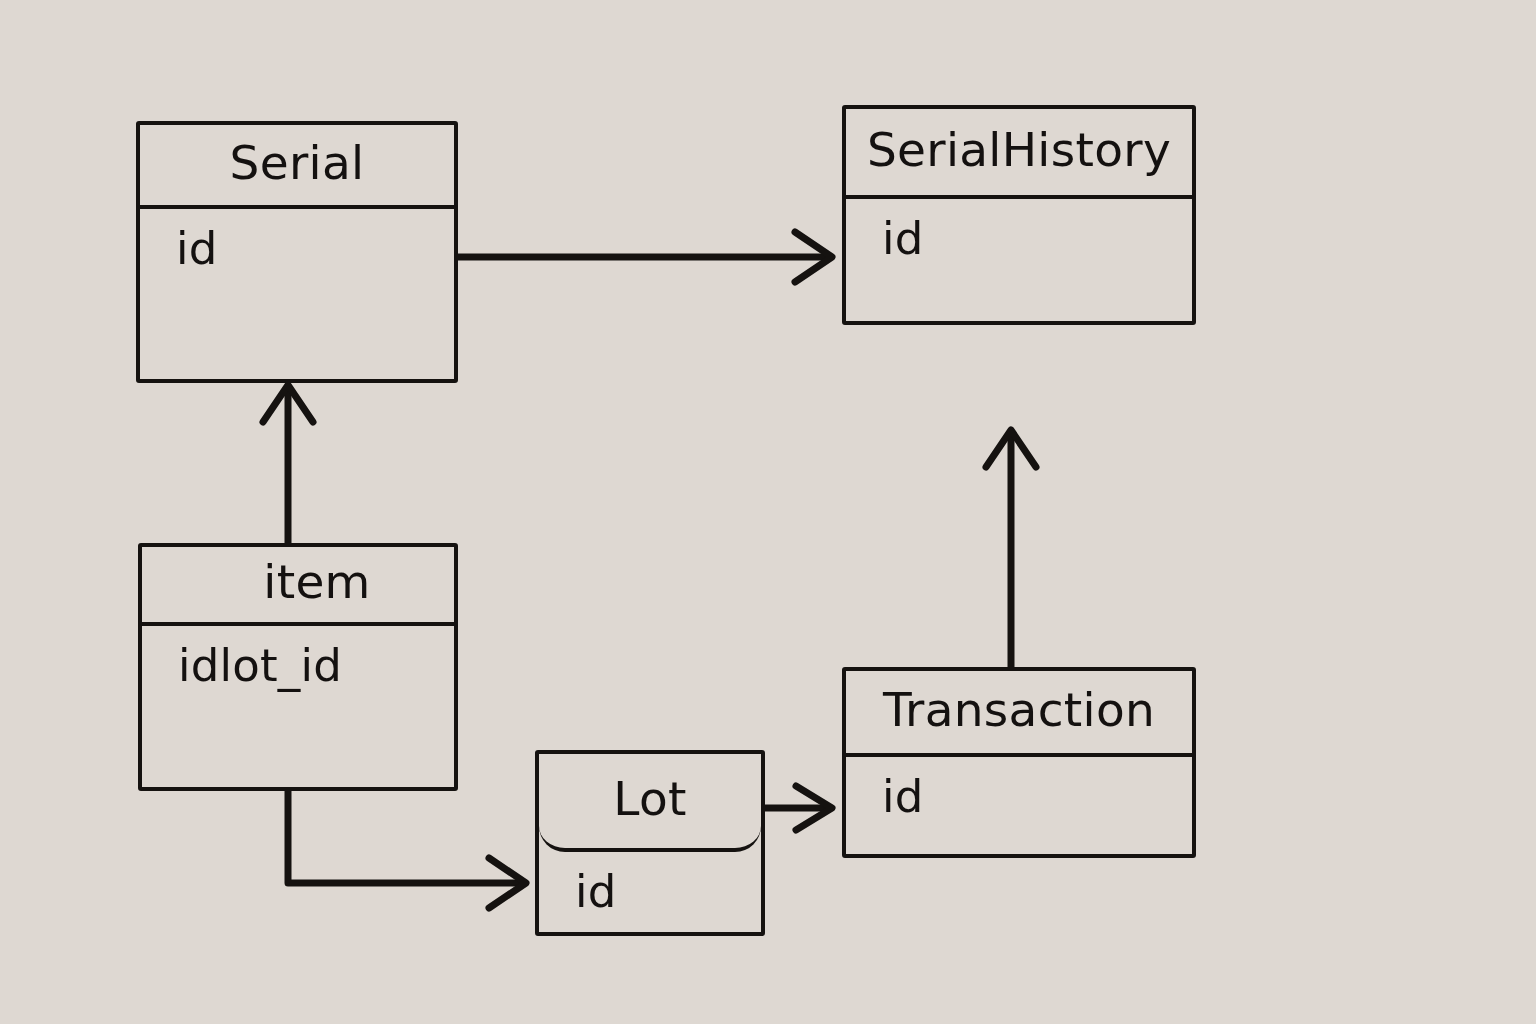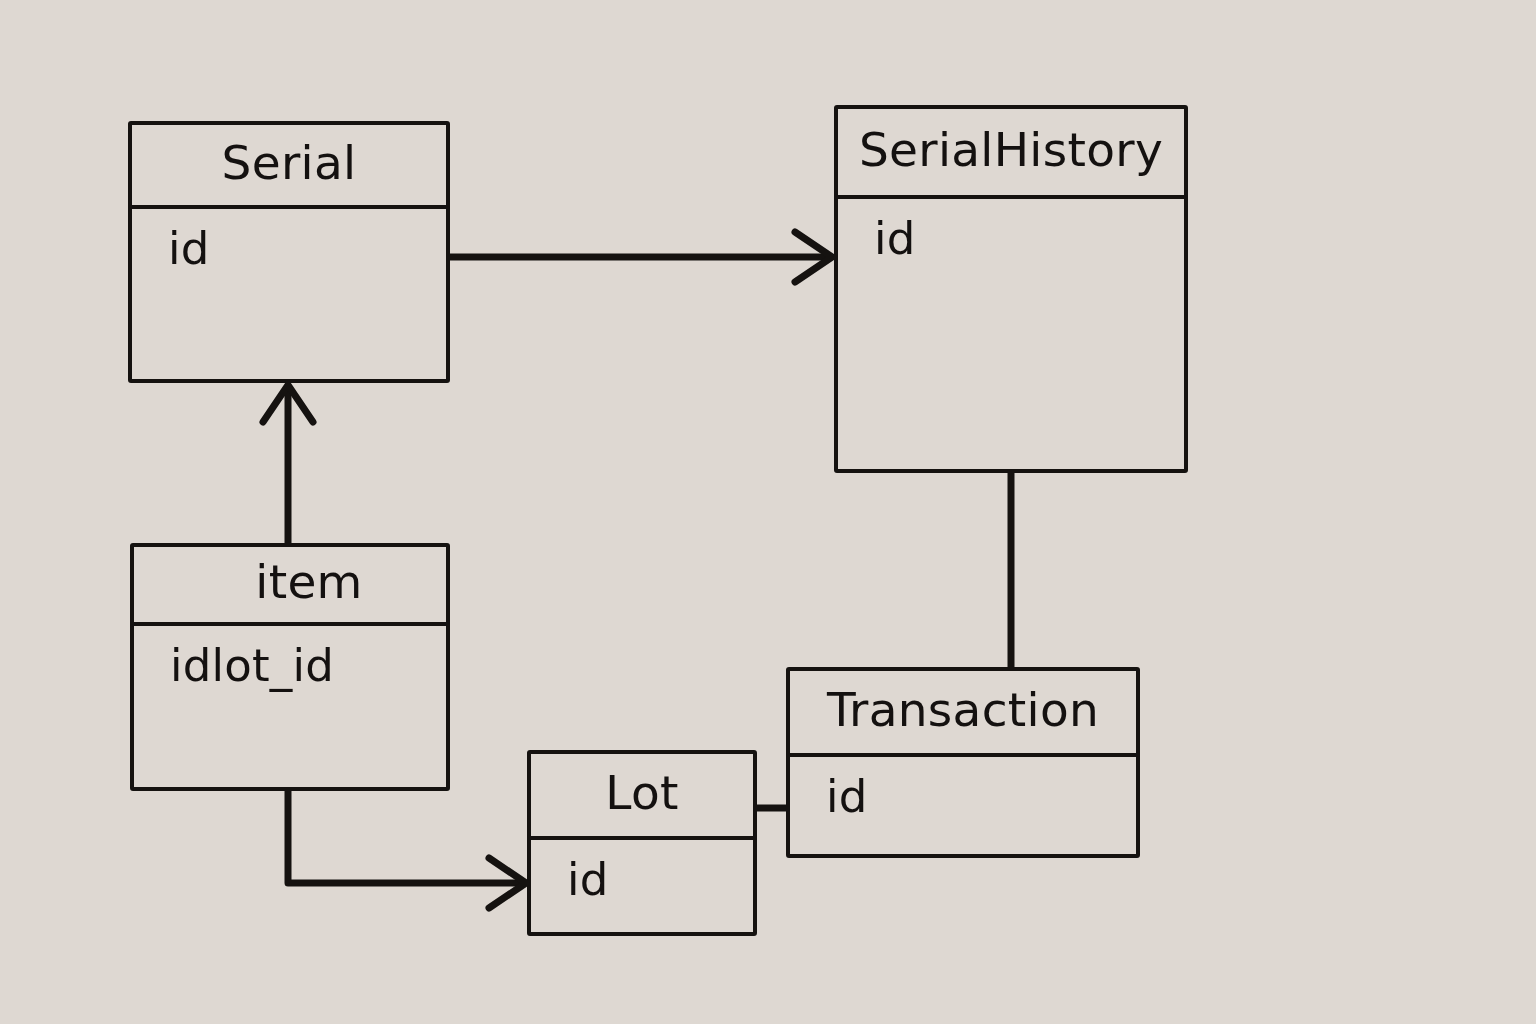--- a/index.html
+++ b/index.html
@@ -30,20 +30,21 @@
   }
   .entity {
     position: absolute;
     box-sizing: border-box;
     border: 4px solid #151210;
     border-radius: 3px;
     background: #ded8d2;
     display: flex;
     flex-direction: column;
     z-index: 2;
+    margin-left: 8px;
   }
   .entity-header {
     box-sizing: border-box;
     border-bottom: 4px solid #151210;
     display: flex;
     align-items: center;
     justify-content: center;
     padding: 2px 10px 8px 10px;
     flex: 0 0 auto;
   }
@@ -71,30 +72,30 @@
     color: #141110;
     line-height: 1.32;
     white-space: nowrap;
     letter-spacing: 0.2px;
   }
 
   
   #entity-serial         { left: 128px; top: 121px;  width: 322px; height: 262px; }
   #entity-serial .entity-header { height: 84px; }
 
-  #entity-serialhistory  { left: 834px; top: 105px;  width: 354px; height: 368px; }
+  #entity-serialhistory  { left: 834px; top: 105px;  width: 354px; height: 220px; }
   #entity-serialhistory .entity-header { height: 90px; }
 
   #entity-item           { left: 130px; top: 543px;  width: 320px; height: 248px; }
   #entity-item .entity-header { height: 79px; padding-left: 48px; }
 
   #entity-lot            { left: 527px; top: 750px;  width: 230px; height: 186px; }
-  #entity-lot .entity-header { height: 86px; }
+  #entity-lot .entity-header { height: 98px; border-radius: 26px; }
 
-  #entity-transaction    { left: 786px; top: 667px;  width: 354px; height: 191px; }
+  #entity-transaction    { left: 834px; top: 667px;  width: 354px; height: 191px; }
   #entity-transaction .entity-header { height: 86px; }
 </style>
 </head>
 <body>
 
 <div id="canvas">
 
   <svg id="wires" viewBox="0 0 1536 1024" width="1536" height="1024" xmlns="http://www.w3.org/2000/svg">
     <g fill="none" stroke="#151210" stroke-width="7" stroke-linecap="round" stroke-linejoin="round">
 

